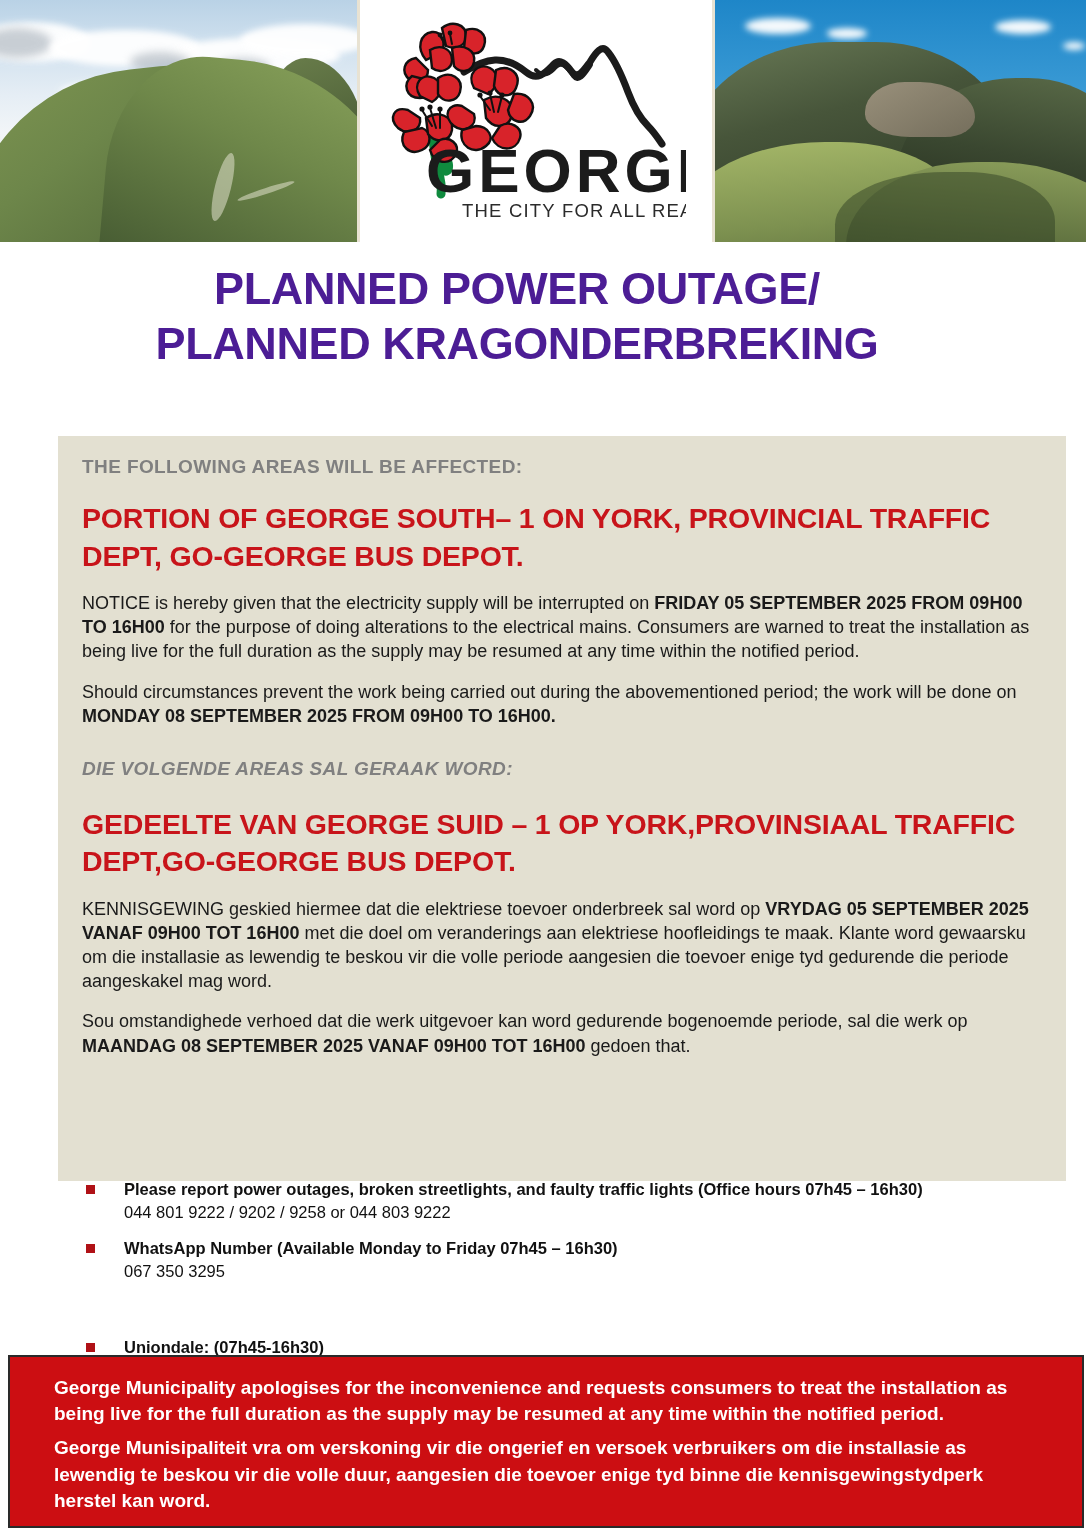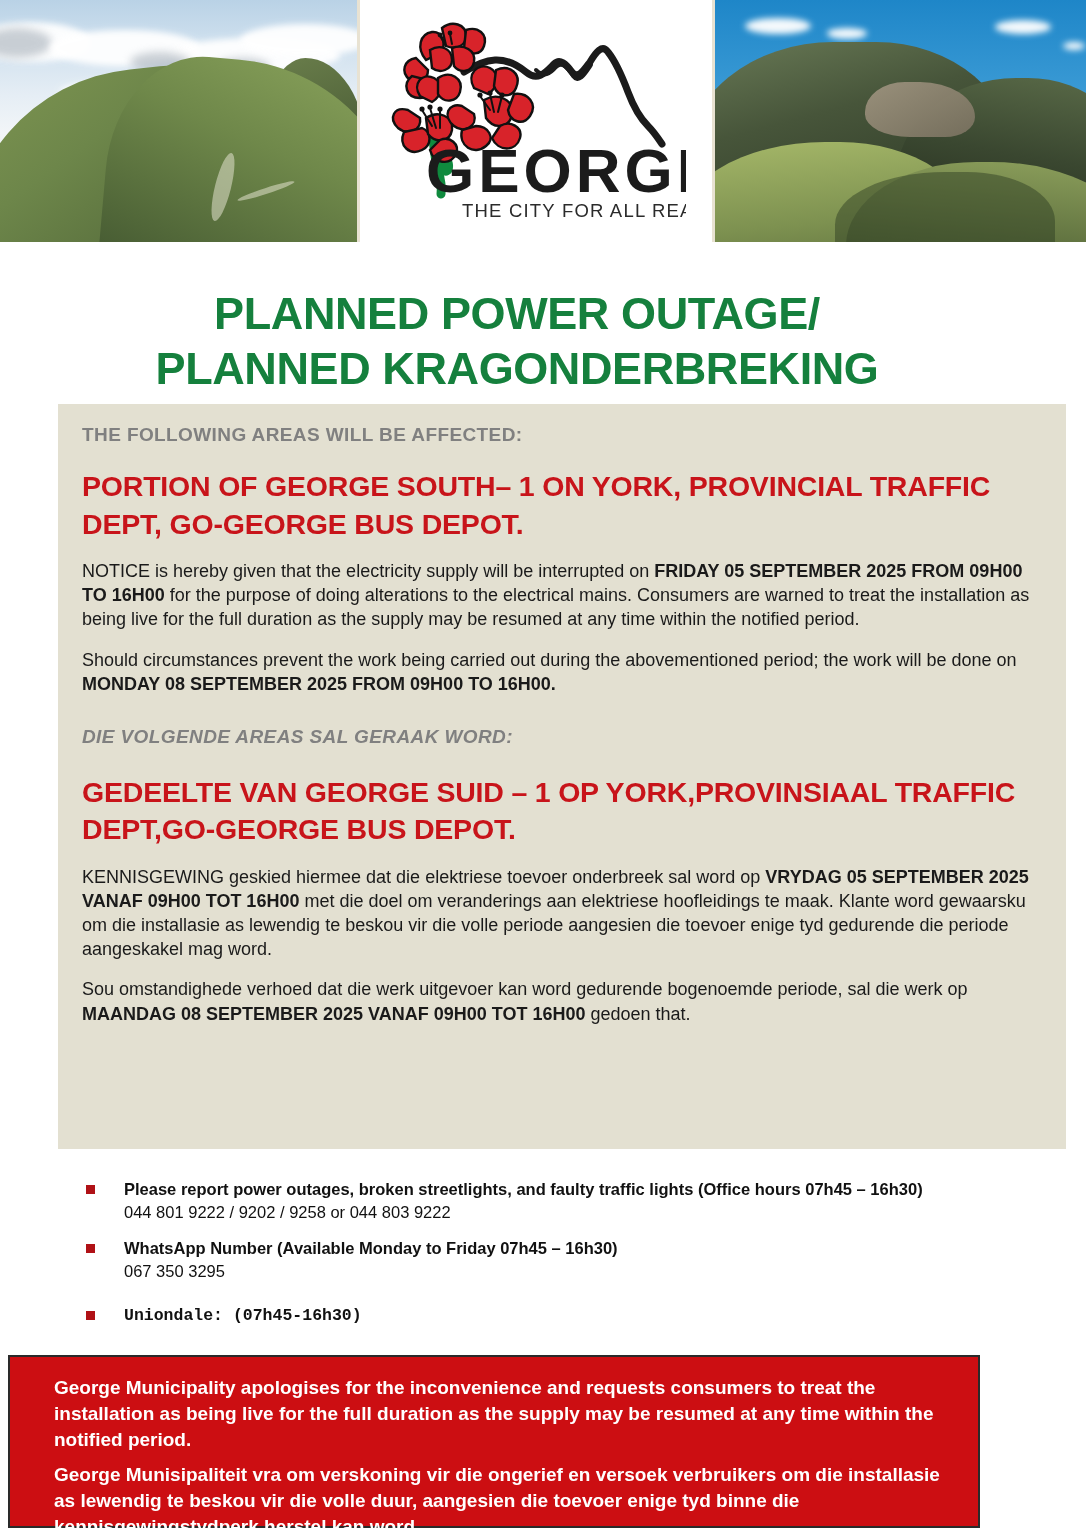--- a/index.html
+++ b/index.html
@@ -137,34 +137,33 @@
   }
   .logo-svg { display: block; }
 
   
   .main-title {
     position: absolute;
     left: 0;
     top: 262px;
     width: 1034px;
     text-align: center;
-    color: #15803d;
+    color: #4c1d95;
     font-weight: bold;
     font-size: 45px;
     line-height: 1.22;
     letter-spacing: -0.4px;
-    margin-top: 25px;
   }
   .main-title .line { display: block; white-space: nowrap; }
 
   
   .notice-panel {
     position: absolute;
     left: 58px;
-    top: 404px;
+    top: 436px;
     width: 1008px;
     height: 745px;
     background: #E3E0D1;
     box-sizing: border-box;
     padding: 16px 24px 0 24px;
   }
   .section-label {
     color: #808080;
     font-weight: bold;
     font-size: 19px;
@@ -213,28 +212,28 @@
     font-weight: bold;
     font-size: 16.5px;
     color: #111111;
     line-height: 1.42;
   }
   .bullet-sub {
     font-size: 16.5px;
     color: #111111;
     line-height: 1.42;
   }
-  .bullet-row.spaced { margin-top: 20px; font-family: Liberation Mono, monospace; }
+  .bullet-row.spaced { margin-top: 52px; }
 
   
   .red-footer {
     position: absolute;
     left: 8px;
     top: 1355px;
-    width: 972px;
+    width: 1076px;
     height: 173px;
     background: #CC0E12;
     border: 2px solid #2a2a2a;
     box-sizing: border-box;
     padding: 18px 34px 10px 44px;
     color: #ffffff;
   }
   .red-footer p {
     margin: 0;
     font-size: 19px;

